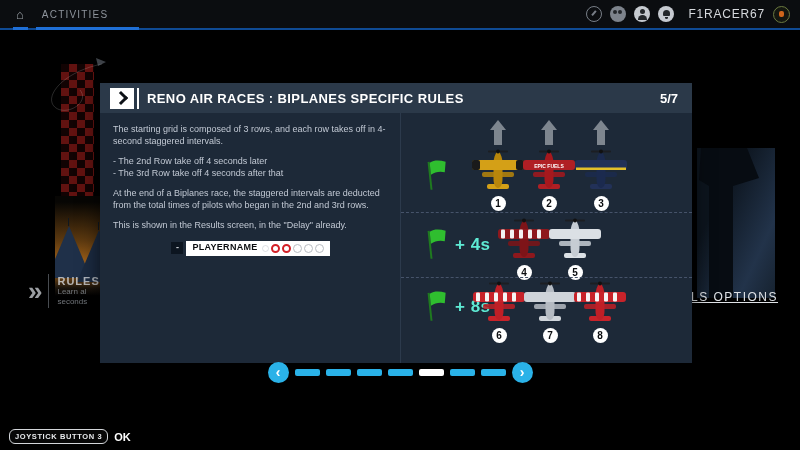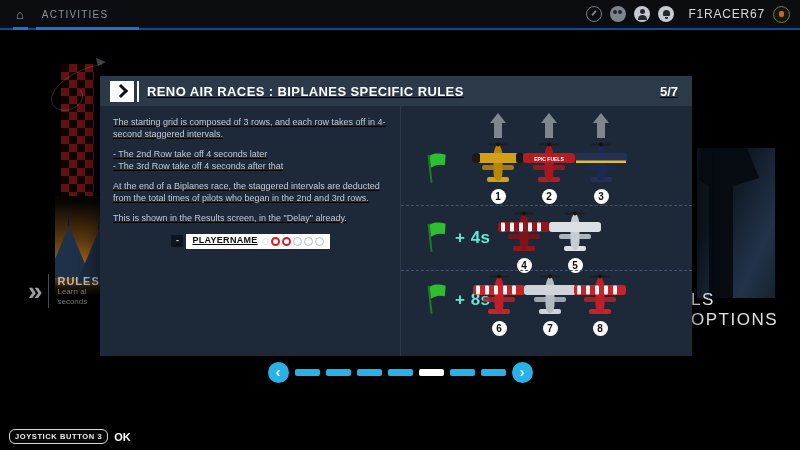--- a/index.html
+++ b/index.html
@@ -50,25 +50,25 @@
   .tent-1{left:-8px;top:30px;}
   .tent-2{left:22px;top:34px;border-bottom-color:#1b2a40;}
   .tent-pole{position:absolute;width:1px;height:8px;background:#101820;}
   #rules-card{position:absolute;left:28px;top:246px;display:flex;align-items:center;opacity:.8;}
   #rules-chevron{color:#c3c7cc;font-size:26px;line-height:1;font-weight:bold;}
   #rules-sep{width:1px;height:34px;background:#5a5f66;margin:0 8px 0 6px;}
   #rules-title{color:#d4d7db;font-size:11px;font-weight:bold;letter-spacing:1px;}
   .rules-line{color:#8d9298;font-size:8px;line-height:10px;}
   #tower{position:absolute;left:697px;top:120px;width:78px;height:150px;
          background:linear-gradient(115deg,#0c141d 30%,#22334a 75%,#16222f 100%);}
-  #options-label{position:absolute;left:691px;top:262px;color:#dfe2e6;font-size:17px;letter-spacing:1.5px;}
-
-  
-  #dialog{position:absolute;left:100px;top:76px;width:592px;height:280px;z-index:10;
-          box-shadow:0 4px 18px rgba(0,0,0,.6);text-decoration:underline;}
+  #options-label{position:absolute;left:691px;top:262px;color:#dfe2e6;font-size:12px;letter-spacing:1.5px;text-decoration:underline;}
+
+  
+  #dialog{position:absolute;left:100px;top:83px;width:592px;height:280px;z-index:10;
+          box-shadow:0 4px 18px rgba(0,0,0,.6);}
   #dlg-header{height:30px;background:var(--header-bg,#2b3949);display:flex;align-items:center;padding:0 14px 0 10px;}
   #dlg-chevbox{width:24px;height:21px;background:#fff;display:flex;align-items:center;justify-content:center;}
   .chev{width:7px;height:7px;border-right:3px solid #0d1117;border-bottom:3px solid #0d1117;
         transform:rotate(-45deg);margin-right:2px;}
   #dlg-headsep{width:2px;height:21px;background:#fff;margin:0 8px 0 3px;}
   #dlg-title{color:#fff;font-size:13px;font-weight:bold;letter-spacing:.4px;flex:1;}
   #dlg-page{color:#fff;font-size:13px;font-weight:bold;text-align:right;}
   #dlg-body{display:flex;height:250px;background:var(--body-bg,#1d2938);}
 
   

